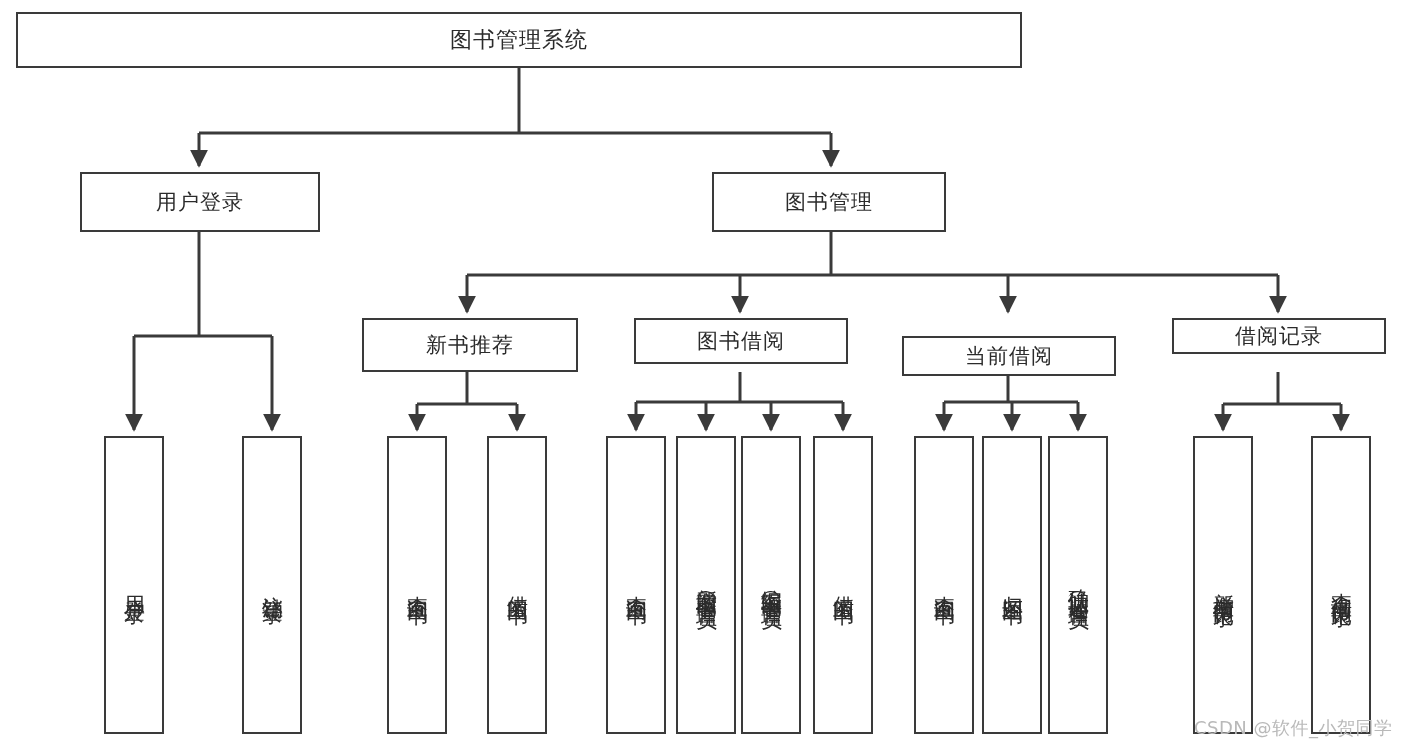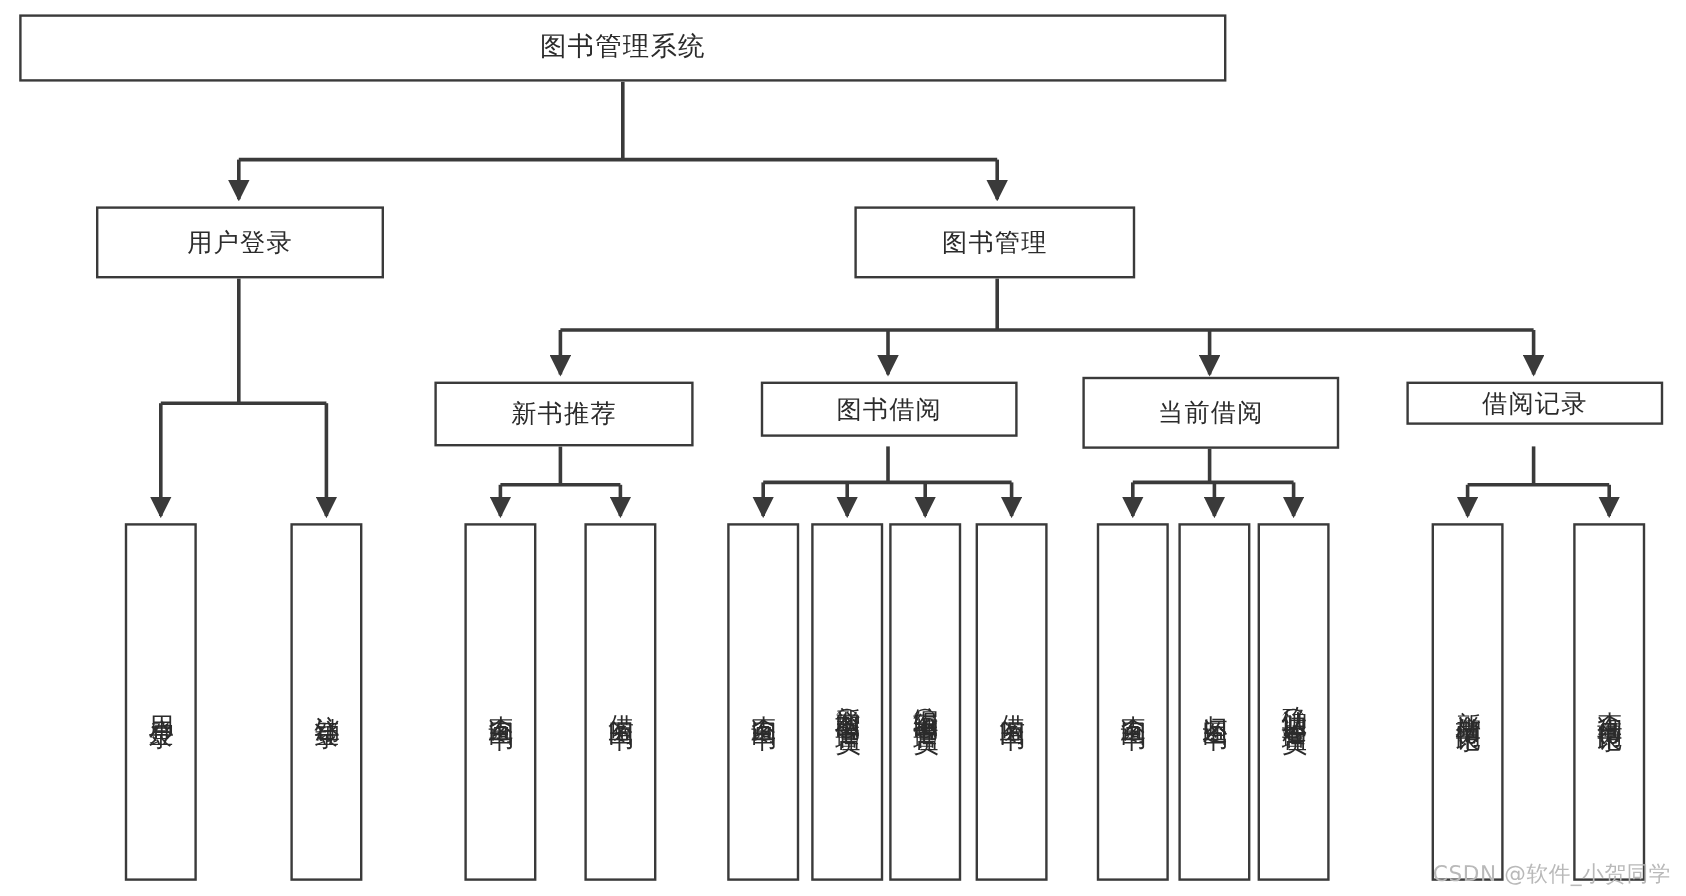--- a/index.html
+++ b/index.html
@@ -135,21 +135,21 @@
   </div>
 
   <div class="node horiz" style="left:362px;top:318px;width:216px;height:54px;">
     <span class="lbl">新书推荐</span>
   </div>
 
   <div class="node horiz" style="left:634px;top:318px;width:214px;height:46px;">
     <span class="lbl">图书借阅</span>
   </div>
 
-  <div class="node horiz" style="left:902px;top:314px;width:214px;height:60px;">
+  <div class="node horiz" style="left:902px;top:336px;width:214px;height:40px;">
     <span class="lbl">当前借阅</span>
   </div>
 
   <div class="node horiz" style="left:1172px;top:318px;width:214px;height:36px;">
     <span class="lbl">借阅记录</span>
   </div>
 
   <div class="node vert" style="left:104px;top:436px;width:60px;height:298px;">
     <span class="lbl">用户登录</span>
   </div>

